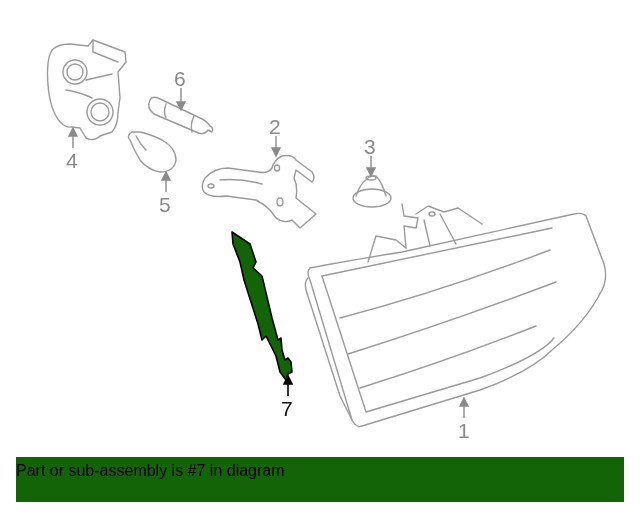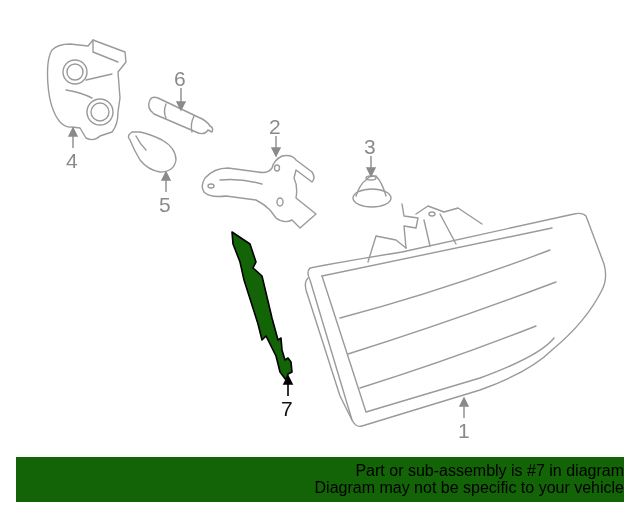--- a/index.html
+++ b/index.html
@@ -1,20 +1,20 @@
 <!DOCTYPE html>
 <html><head>
 <meta charset="utf-8">
 <style>
   html, body { margin: 0; padding: 0; background: #ffffff; }
   body { width: 640px; height: 512px; position: relative; overflow: hidden; font-family: "Liberation Sans", sans-serif; }
   #diagram { position: absolute; left: 0; top: 0; width: 640px; height: 512px; }
   .callout { position: absolute; font-family: "Liberation Sans", sans-serif; font-size: 21px; color: #8a8a8a; line-height: 1; }
   .callout.hl { color: #111111; }
-  #banner { position: absolute; left: 16px; top: 457px; width: 608px; height: 45px; background: #136407; color: #000; text-align: right; font-family: "Liberation Sans", sans-serif; font-size: 16px; line-height: 17px; padding-top: 5px; box-sizing: border-box; }
+  #banner { position: absolute; left: 16px; top: 457px; width: 608px; height: 45px; background: #136407; color: #000; text-align: left; font-family: "Liberation Sans", sans-serif; font-size: 16px; line-height: 17px; padding-top: 5px; box-sizing: border-box; }
 </style>
 </head>
 <body>
 
 <svg id="diagram" viewBox="0 0 640 512" xmlns="http://www.w3.org/2000/svg">
   <g fill="none" stroke="#9a9a9a" stroke-width="1.4" stroke-linejoin="round" stroke-linecap="round">
 
     <g>
       <path d="M52,50 Q46,60 48,85 Q50,110 60,122 Q66,128 72,127 L80,128 L86,138 Q94,142 100,136 L112,132 Q118,125 118,112 L120,98 L118,72 L126,62 L125,52 L93,40 L88,46 L70,44 Q58,44 52,50 Z"></path>
       <path d="M93,40 L93,52 L118,62"></path>
@@ -93,14 +93,13 @@
 <div class="callout" style="left:174px;top:68px;">6</div>
 <div class="callout" style="left:269px;top:116px;">2</div>
 <div class="callout" style="left:364px;top:136px;">3</div>
 <div class="callout" style="left:66px;top:150px;">4</div>
 <div class="callout" style="left:159px;top:194px;">5</div>
 <div class="callout hl" style="left:281px;top:398px;">7</div>
 <div class="callout" style="left:458px;top:420px;">1</div>
 
 <div id="banner">
   <div>Part or sub-assembly is #7 in diagram</div>
-  <div>Diagram may not be specific to your vehicle</div>
 </div>
 
 </body></html>

